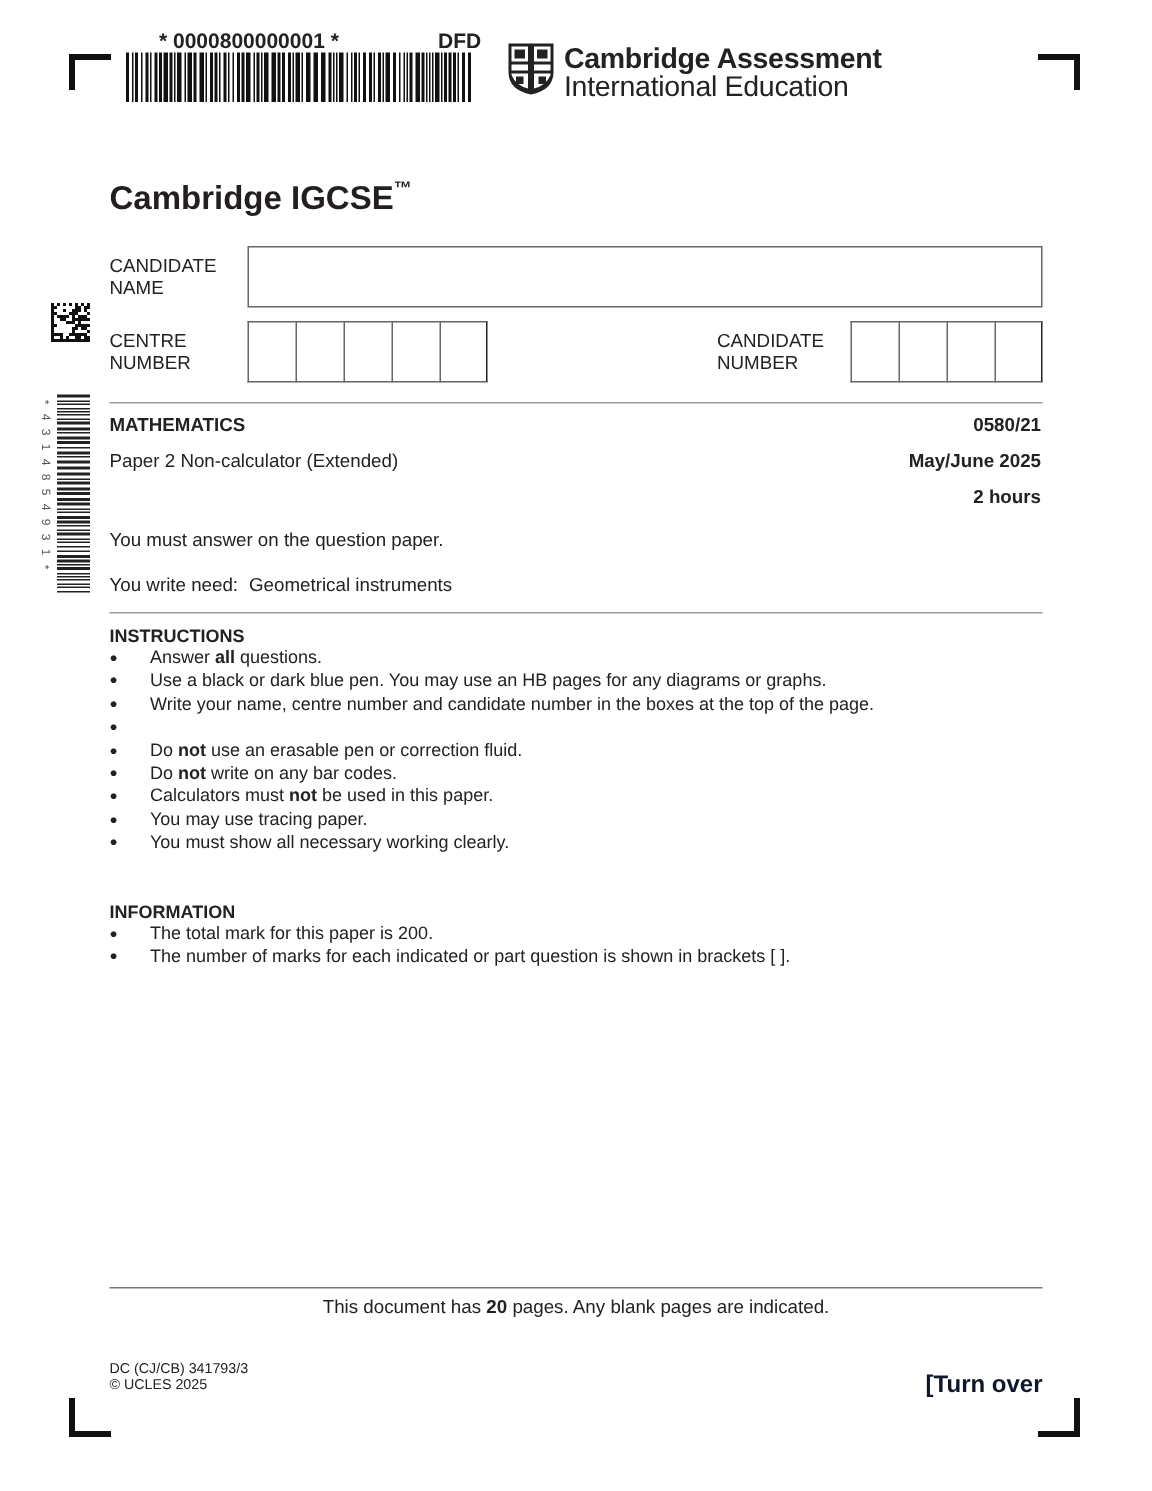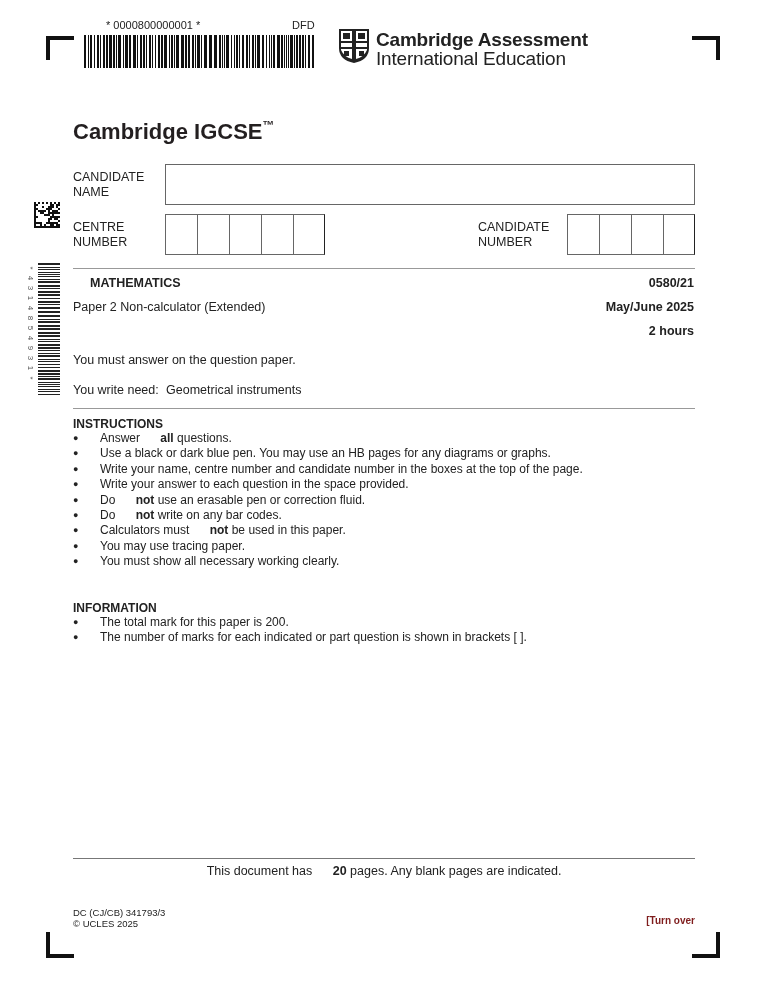--- a/index.html
+++ b/index.html
@@ -2,34 +2,34 @@
 <html><head>
   <meta charset="utf-8">
   <style>
     html, body { margin: 0; padding: 0; background: #ffffff; }
     body {
       width: 768px; height: 994px; position: relative; overflow: hidden;
       font-family: "Liberation Sans", sans-serif; color: #231f20;
     }
     .abs { position: absolute; }
     .corner { position: absolute; background: #111; }
-    .serial { font-size: 11px; color: #222; }
+    .serial { font-size: 14px; color: #222; font-weight: bold; }
     .barcode { display: flex; align-items: stretch; height: 33px; }
     .barcode span { display: block; background: #111; height: 100%; }
     .logo-text { font-size: 19px; line-height: 19px; color: #222; letter-spacing: -0.2px; }
     .logo-text .l1 { font-weight: bold; }
     .title { font-size: 22px; font-weight: bold; }
     .title sup { font-size: 12px; vertical-align: 10px; }
     .label { font-size: 12.5px; line-height: 15px; color: #222; }
     .box { position: absolute; border: 1.3px solid #666; box-sizing: border-box; }
     .cells { position: absolute; display: flex; height: 41px; }
     .cells div { width: 32px; height: 100%; border: 1.3px solid #666; border-right: none; box-sizing: border-box; }
     .cells div:last-child { border-right: 1.3px solid #222; }
     .rule { position: absolute; height: 1px; background: #999; }
-    .bold { font-weight: bold; margin-left: 17px; }
+    .bold { font-weight: bold; }
     .txt13 { font-size: 12.5px; color: #222; }
     .right { text-align: right; }
     .list { position: absolute; font-size: 12px; line-height: 15.4px; color: #222; }
     .list .item { display: flex; }
     .list .bullet { width: 27px; font-size: 9px; line-height: 15.4px; }
     .heading { font-size: 12px; font-weight: bold; color: #222; }
     .vbar { display: flex; flex-direction: column; width: 22px; }
     .vbar span { display: block; background: #222; width: 100%; }
     .vdigits { font-size: 8px; color: #555; width: 8px; display: flex; flex-direction: column; align-items: center; }
     .vdigits span { transform: rotate(90deg); height: 10px; line-height: 10px; }
@@ -358,21 +358,20 @@
     <div class="item">
       <span class="bullet">●</span>
       <span><span>Use a black or dark blue pen. You may use an HB pages for any diagrams or graphs.</span><span class="bold"></span><span></span></span>
     </div>
     <div class="item">
       <span class="bullet">●</span>
       <span><span>Write your name, centre number and candidate number in the boxes at the top of the page.</span><span class="bold"></span><span></span></span>
     </div>
     <div class="item">
       <span class="bullet">●</span>
-      <span><span>Write your answer to each question in the space provided.</span><span class="bold"></span><span></span></span>
     </div>
     <div class="item">
       <span class="bullet">●</span>
       <span><span>Do </span><span class="bold">not</span><span> use an erasable pen or correction fluid.</span></span>
     </div>
     <div class="item">
       <span class="bullet">●</span>
       <span><span>Do </span><span class="bold">not</span><span> write on any bar codes.</span></span>
     </div>
     <div class="item">
@@ -402,13 +401,13 @@
   </div>
 
 <div class="rule" style="left:73px;top:858px;width:622px;background:#777;"></div>
 <div class="abs txt13" style="left:0;width:768px;text-align:center;top:864px;">
   <span>This document has </span><span class="bold">20</span><span> pages. Any blank pages are indicated.</span>
 </div>
 <div class="abs" style="left:73px;top:907px;font-size:9.5px;line-height:11px;color:#222;">
   <div>DC (CJ/CB) 341793/3</div>
   <div>© UCLES 2025</div>
 </div>
-<div class="abs bold" style="right:73px;top:915px;font-size:10px;color:#7f1d1d;">[Turn over</div>
+<div class="abs bold" style="right:73px;top:915px;font-size:16px;color:#0f172a;">[Turn over</div>
 
 </body></html>

